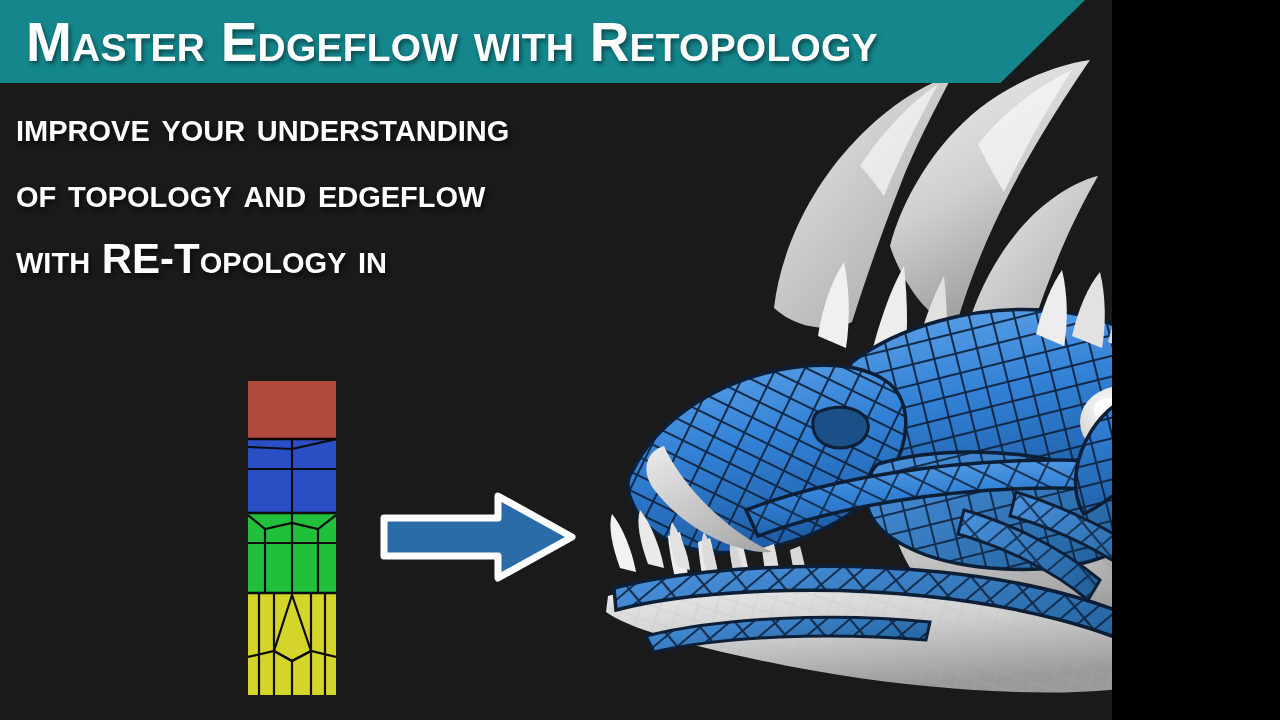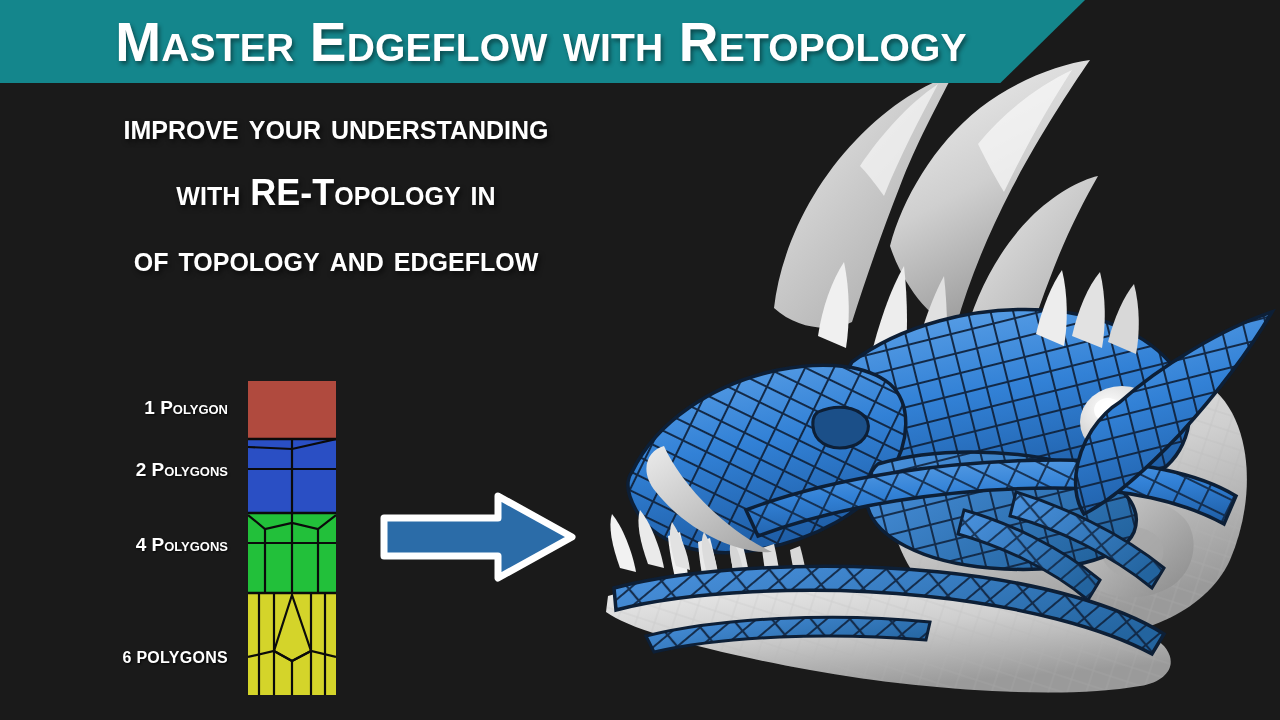--- a/index.html
+++ b/index.html
@@ -3,26 +3,25 @@
 <meta charset="utf-8">
 <title>Master Edgeflow with Retopology</title>
 <style>
   html, body {
     margin: 0;
     padding: 0;
     background: #000;
   }
   #thumb {
     position: relative;
-    width: 1280px;
+    width: 1112px;
     height: 720px;
     overflow: hidden;
     background: #1a1a1a;
     font-family: "Liberation Sans", sans-serif;
-    text-align: center;
     -webkit-font-smoothing: antialiased;
   }
 
   
   .banner {
     position: absolute;
     left: 0;
     top: 0;
     width: 1085px;
     height: 83px;
@@ -50,21 +49,21 @@
   
   .subtitle {
     position: absolute;
     left: 16px;
     top: 94px;
     width: 640px;
     z-index: 5;
   }
   .sub-line {
     color: #ffffff;
-    font-size: 36px;
+    font-size: 42px;
     font-weight: bold;
     font-variant: small-caps;
     line-height: 66px;
     white-space: nowrap;
     text-shadow: 2px 3px 5px rgba(0,0,0,.6);
   }
 
   
   .poly-diagram {
     position: absolute;
@@ -126,30 +125,24 @@
 </head>
 <body>
 
 <div id="thumb">
 
   <div class="banner"></div>
   <div class="banner-title">Master Edgeflow with Retopology</div>
 
   <div class="subtitle">
     <div class="sub-line">improve your understanding</div>
+    <div class="sub-line">of topology and edgeflow</div>
     <div class="sub-line">with RE-Topology in</div>
-    <div class="sub-line">of topology and edgeflow</div>
   </div>
 
-  <div class="poly-labels">
-    <div class="poly-label lab-1">1 Polygon</div>
-    <div class="poly-label lab-2">2 Polygons</div>
-    <div class="poly-label lab-4">4 Polygons</div>
-    <div class="poly-label plain lab-6">6 polygons</div>
-  </div>
 
   <svg class="poly-diagram" viewBox="0 0 88 314" preserveAspectRatio="none">
 
     <g>
       <rect x="0" y="0" width="88" height="58" fill="#b04a3e"></rect>
     </g>
 
     <g>
       <rect x="0" y="58" width="88" height="74" fill="#2a4fc4"></rect>
       <path d="M0 66 L44 68 L88 58" fill="none" stroke="#0b0b0b" stroke-width="2.2"></path>

